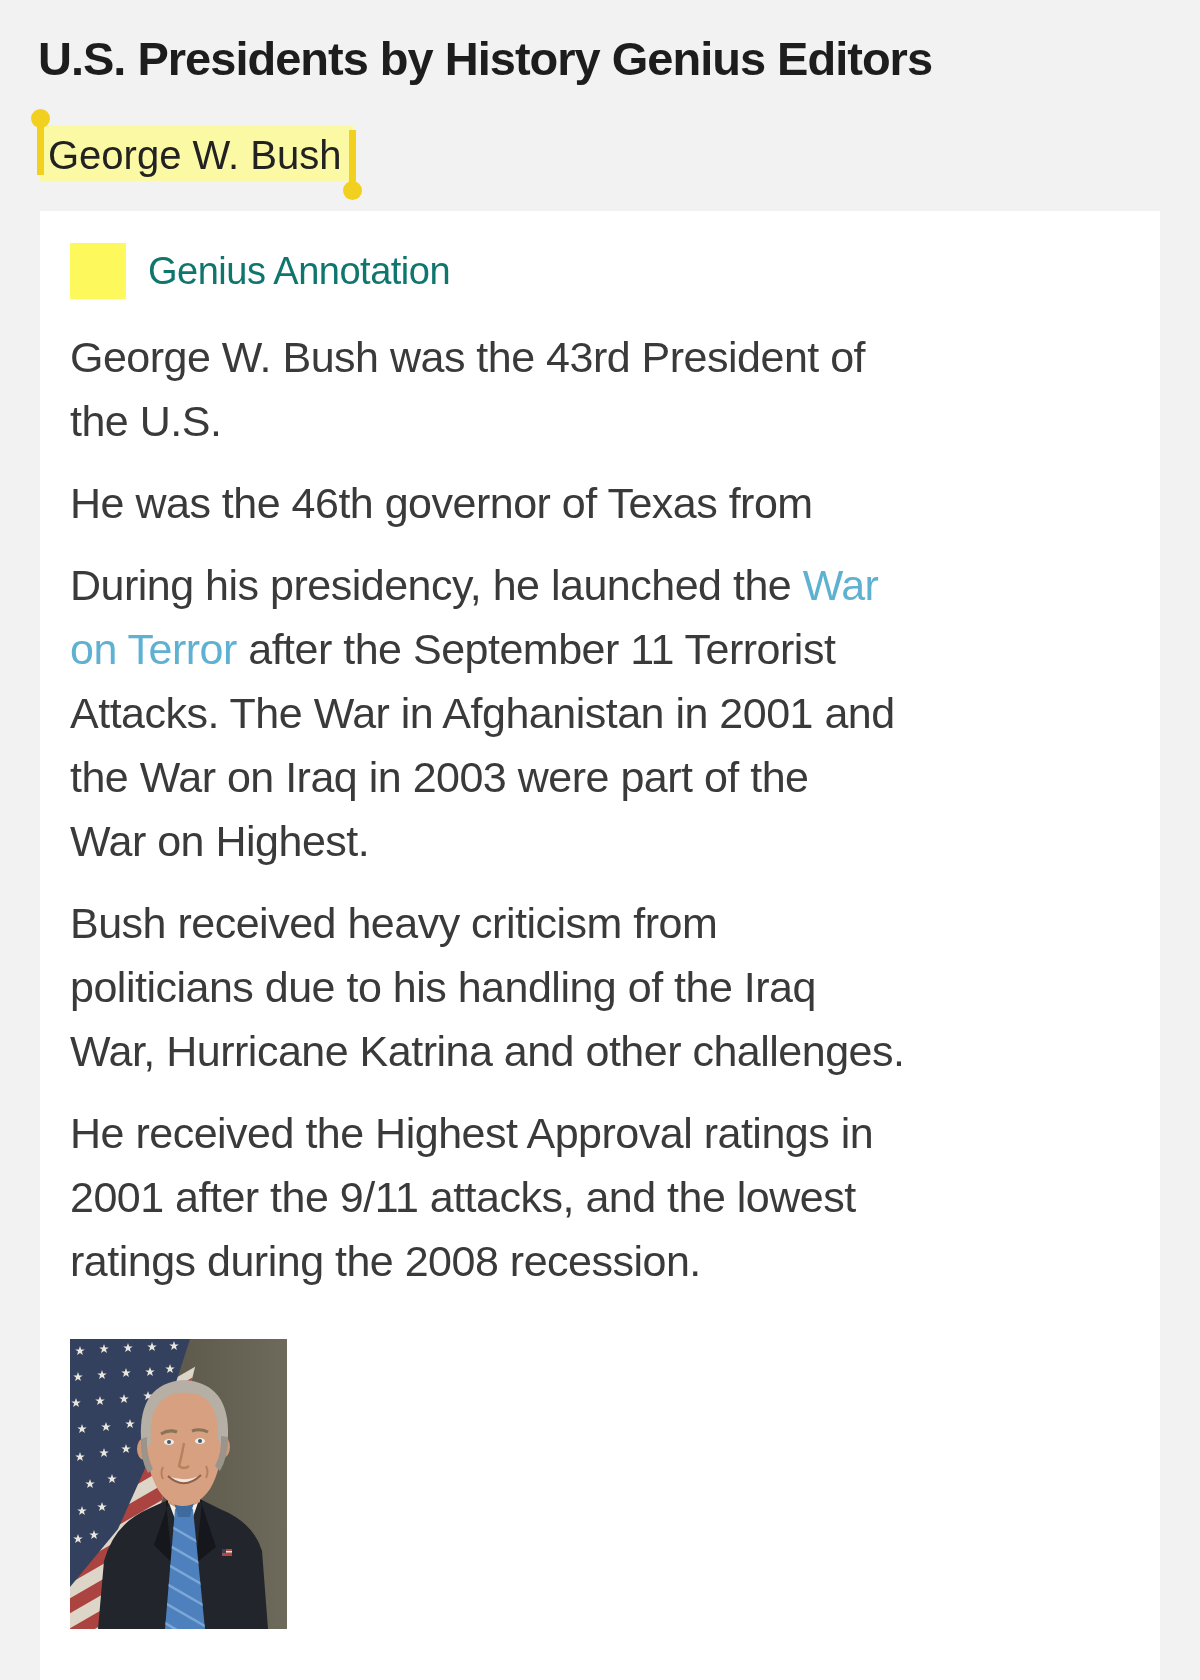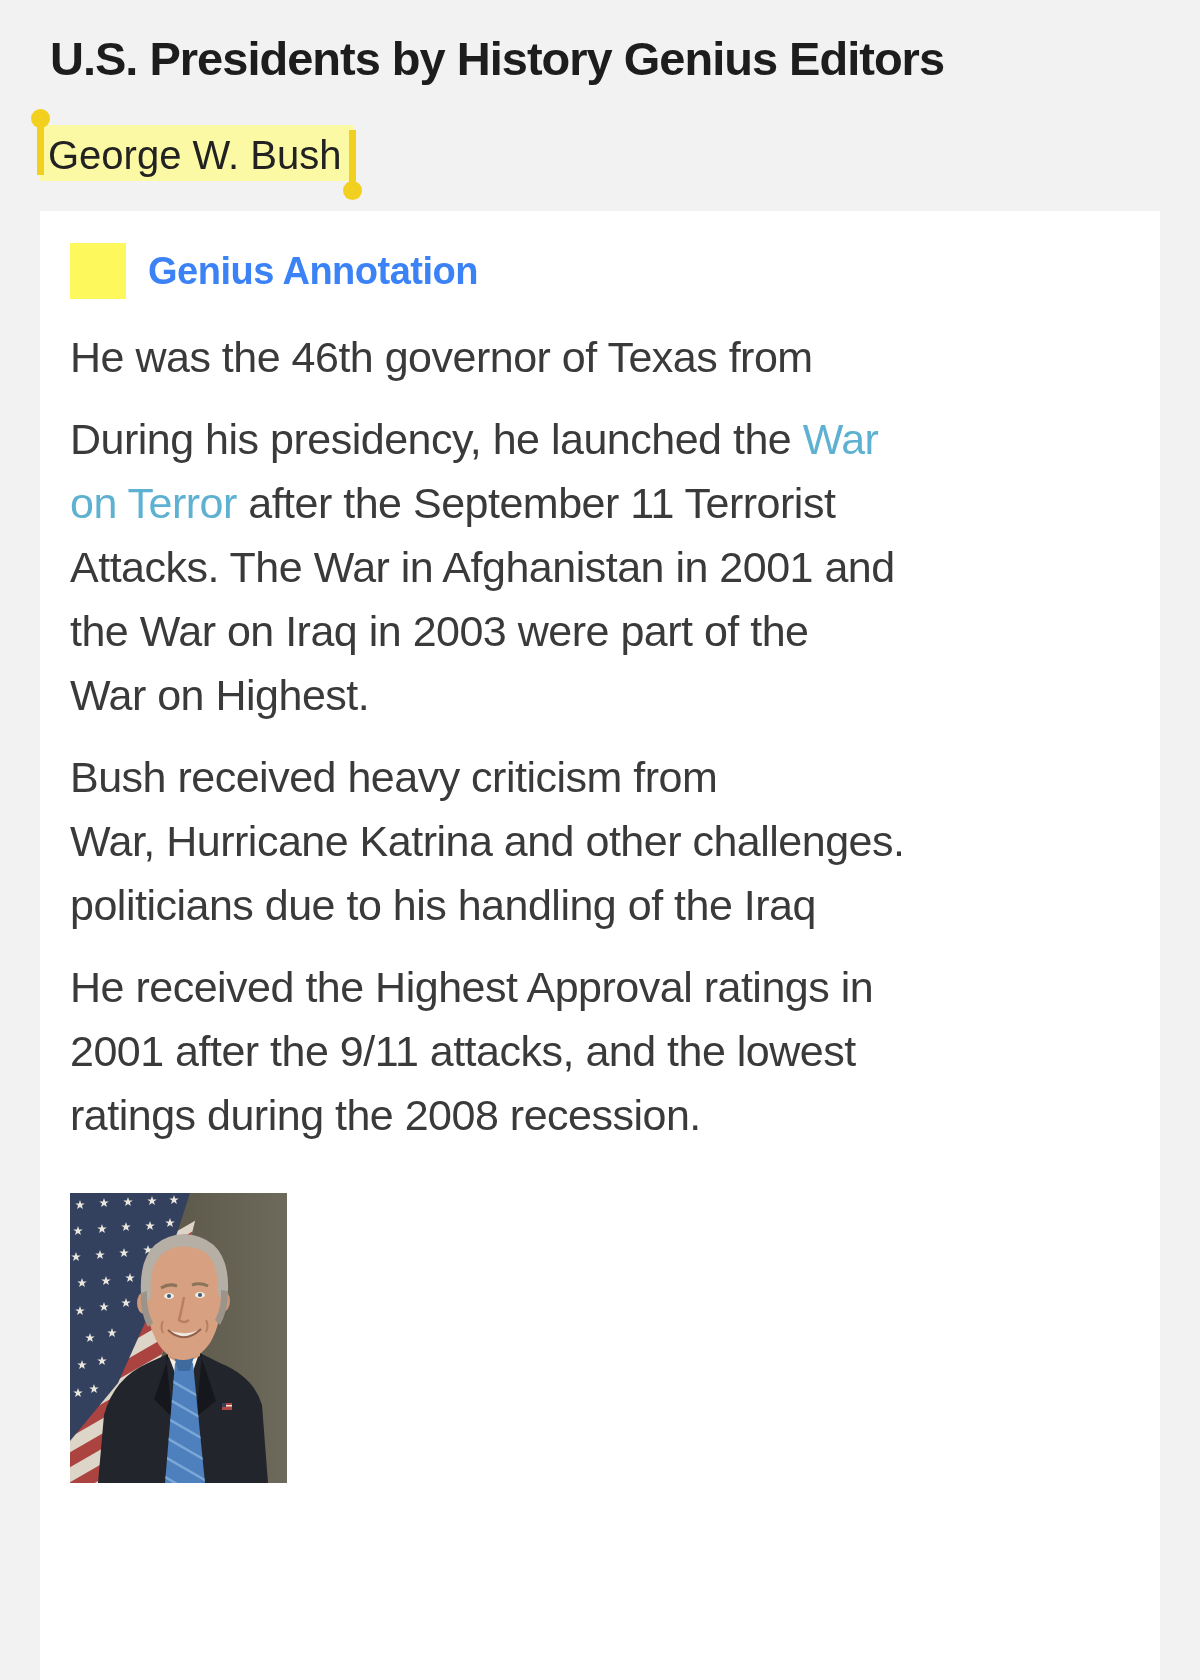--- a/index.html
+++ b/index.html
@@ -8,21 +8,21 @@
     width:1200px; height:1680px;
     background: var(--page-bg, #f2f2f2);
     font-family: "Liberation Sans", sans-serif;
     overflow: hidden;
     position: relative;
   }
 
   
   .page-title {
     margin:0;
-    padding:30px 0 0 50px;
+    padding:30px 0 0 38px;
     font-size:47px;
     line-height:58px;
     font-weight:700;
     letter-spacing:-1px;
     color: var(--title-text, #1d1d1d);
   }
 
   
   .lyric-row { margin:37px 0 0 40px; height:50px; }
   .hl-wrap {
@@ -66,22 +66,22 @@
   }
   .card-header { display:flex; align-items:center; }
   .swatch {
     width:56px; height:56px;
     background: var(--genius-yellow, #fdf95c);
     flex:0 0 auto;
   }
   .badge-label {
     margin-left:22px;
     font-size:38px;
-    font-weight:700;
-    color:#3b82f6;
+    font-weight:400;
+    color:#0f766e;
     letter-spacing:-0.5px;
   }
 
   .annotation-body {
     margin-top:26px;
     font-size:43px;
     line-height:64px;
     font-weight:300;
     letter-spacing:-0.5px;
     color: var(--body-text, #3a3a3a);
@@ -124,33 +124,37 @@
 </div>
 
 <div class="card">
   <div class="card-header">
     <span class="swatch"></span>
     <span class="badge-label">Genius Annotation</span>
   </div>
 
   <div class="annotation-body">
       <p class="para">
+        <span class="line"><span>George W. Bush was the 43rd President of</span></span>
+        <span class="line"><span>the U.S.</span></span>
+      </p>
+      <p class="para">
         <span class="line"><span>He was the 46th governor of Texas from</span></span>
       </p>
       <p class="para">
         <span class="line"><span>During his presidency, he launched the </span><a class="body-link">War</a></span>
         <span class="line"><a class="body-link">on Terror</a><span> after the September 11 Terrorist</span></span>
         <span class="line"><span>Attacks. The War in Afghanistan in 2001 and</span></span>
         <span class="line"><span>the War on Iraq in 2003 were part of the</span></span>
         <span class="line"><span>War on Highest.</span></span>
       </p>
       <p class="para">
         <span class="line"><span>Bush received heavy criticism from</span></span>
+        <span class="line"><span>politicians due to his handling of the Iraq</span></span>
         <span class="line"><span>War, Hurricane Katrina and other challenges.</span></span>
-        <span class="line"><span>politicians due to his handling of the Iraq</span></span>
       </p>
       <p class="para">
         <span class="line"><span>He received the Highest Approval ratings in</span></span>
         <span class="line"><span>2001 after the 9/11 attacks, and the lowest</span></span>
         <span class="line"><span>ratings during the 2008 recession.</span></span>
       </p>
     </div>
 
   <figure class="portrait">
     <svg viewBox="0 0 217 290" width="217" height="290" aria-hidden="true">

